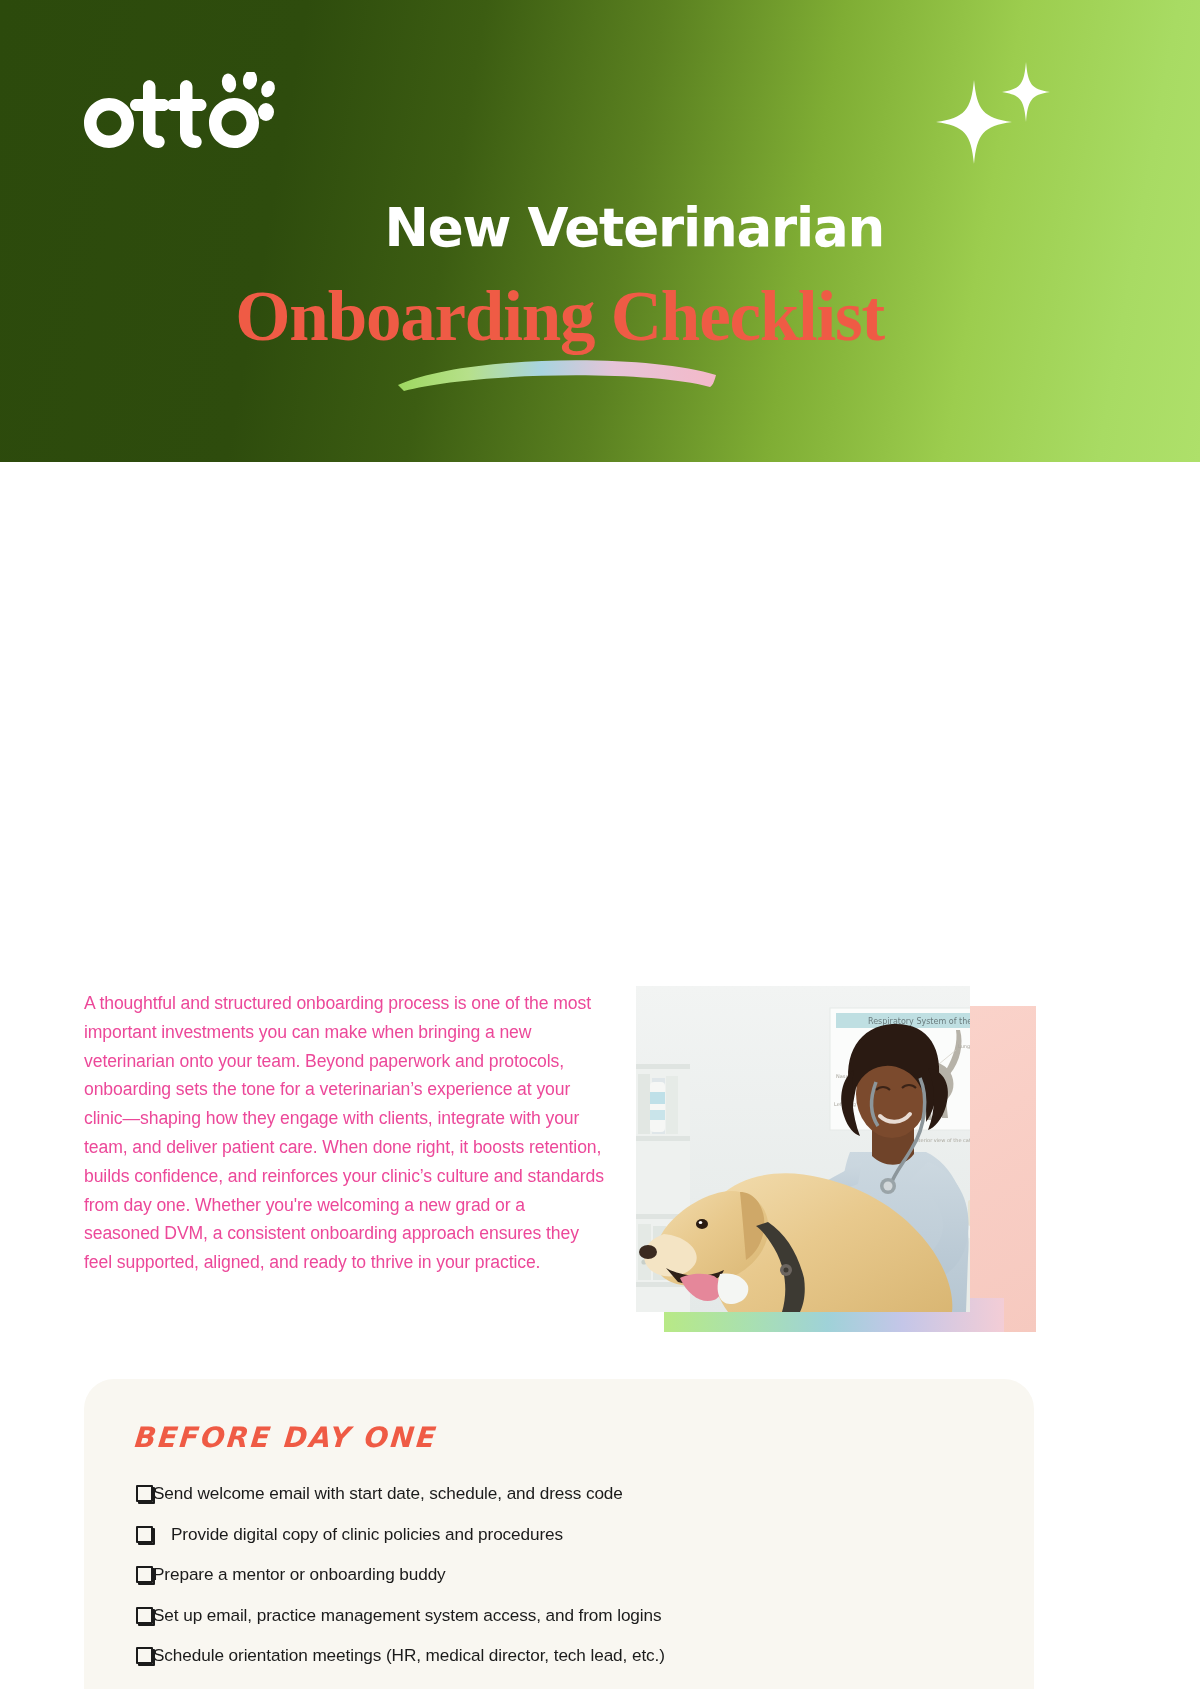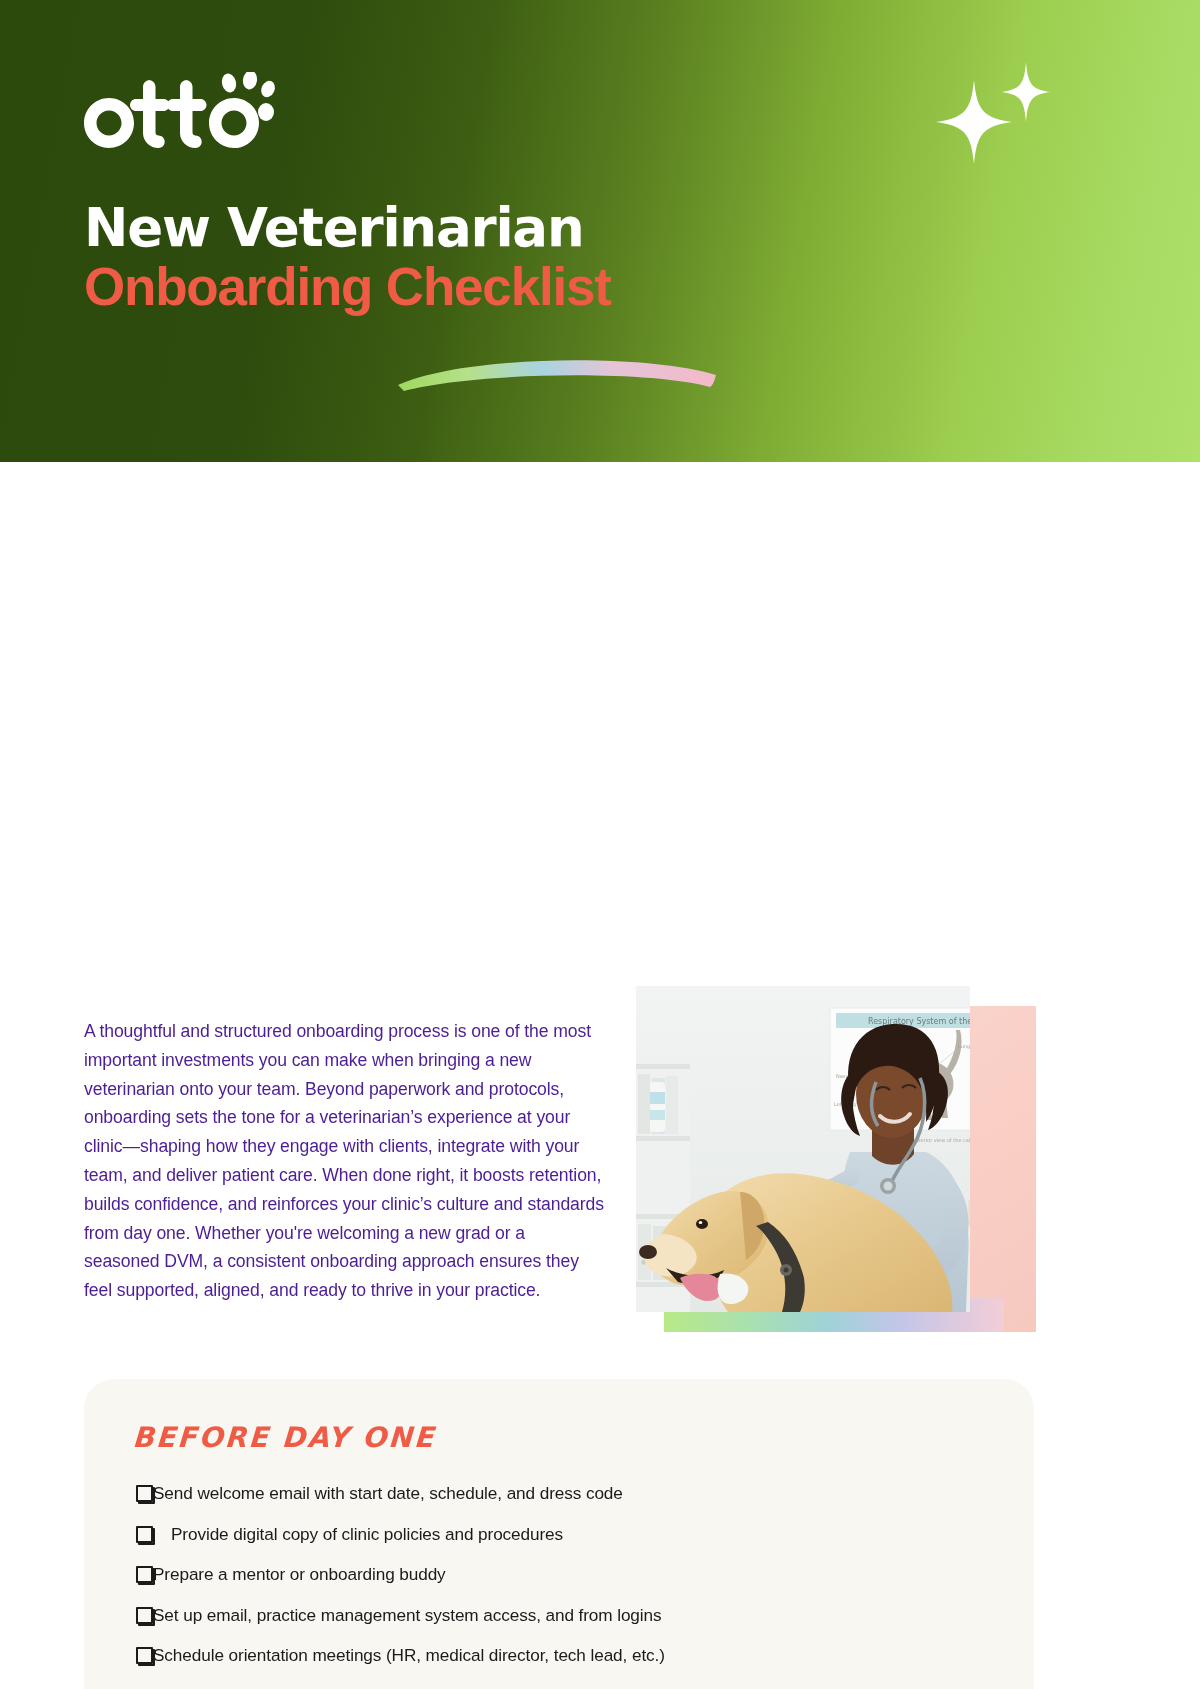--- a/index.html
+++ b/index.html
@@ -33,60 +33,61 @@
   .sparkles {
     position:absolute;
     right:140px; top:62px;
     width:130px; height:120px;
   }
 
   .title-block {
     position:absolute;
     left:84px; top:198px;
     width:800px;
+    text-align:right;
   }
   .title-line1 {
     font-family:"DejaVu Sans", sans-serif;
     font-size:53px;
     font-weight:bold;
     color:#ffffff;
     letter-spacing:-1.2px;
     line-height:1.12;
     white-space:nowrap;
   }
   .title-line2 {
-    font-family:Liberation Sans, sans-serif;
-    font-size:53px;
+    font-family:Liberation Serif, serif;
+    font-size:71px;
     font-weight:bold;
     color:#ef5b45;
     letter-spacing:-1.2px;
     line-height:1.12;
+    margin-top:20px;
     white-space:nowrap;
   }
   .title-swoosh {
     position:absolute;
     left:310px; top:155px;
     width:330px; height:40px;
   }
 
   
   .content {
     position:relative;
     width:1200px;
   }
 
   .intro-text {
     position:absolute;
     left:84px; top:527px;
     width:520px;
     font-size:17.6px;
     line-height:28.8px;
-    color:#4c1d95;
+    color:#ec4899;
     letter-spacing:-0.1px;
-    margin-top:28px;
   }
 
   
   .photo-wrap {
     position:absolute;
     left:636px; top:524px;
     width:400px; height:346px;
   }
   .frame-pink {
     position:absolute;

